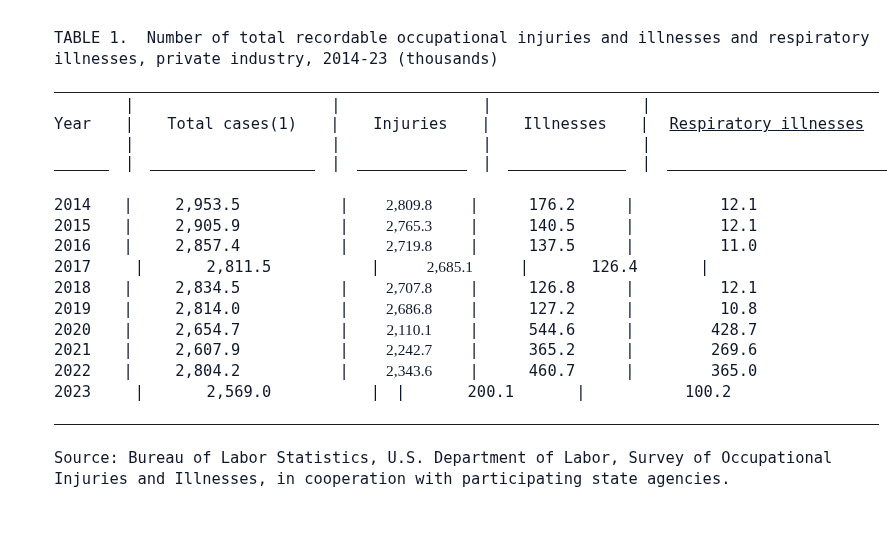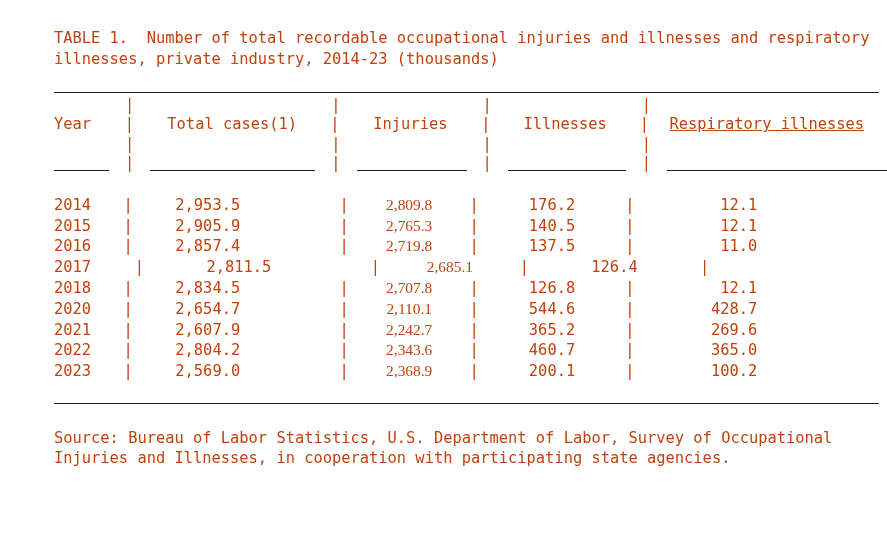--- a/index.html
+++ b/index.html
@@ -7,21 +7,21 @@
     padding: 0;
     background: #ffffff;
   }
   .page {
     position: relative;
     width: 887px;
     height: 540px;
     box-sizing: border-box;
     padding: 28px 0 0 54px;
     background: #ffffff;
-    color: #c2410c;
+    color: #0f172a;
     font-family: "DejaVu Sans Mono", "Liberation Mono", monospace;
     font-size: 15.4px;
     line-height: 20.8px;
     overflow: hidden;
   }
   .textblock {
     white-space: pre-wrap;
     width: 89ch;
   }
   
@@ -112,35 +112,38 @@
   </div>
 
   <div class="row data">
     <span class="c1">2017</span><span class="sep"></span><span class="c2">2,811.5</span><span class="sep"></span><span class="c3">2,685.1</span><span class="sep"></span><span class="c4">126.4</span><span class="sep"></span>
   </div>
 
   <div class="row data">
     <span class="c1">2018</span><span class="sep"></span><span class="c2">2,834.5</span><span class="sep"></span><span class="c3">2,707.8</span><span class="sep"></span><span class="c4">126.8</span><span class="sep"></span><span class="c5">12.1</span>
   </div>
 
+  <div class="row data">
+    <span class="c1">2019</span><span class="sep"></span><span class="c2">2,814.0</span><span class="sep"></span><span class="c3">2,686.8</span><span class="sep"></span><span class="c4">127.2</span><span class="sep"></span><span class="c5">10.8</span>
+  </div>
 
   <div class="row data">
     <span class="c1">2020</span><span class="sep"></span><span class="c2">2,654.7</span><span class="sep"></span><span class="c3">2,110.1</span><span class="sep"></span><span class="c4">544.6</span><span class="sep"></span><span class="c5">428.7</span>
   </div>
 
   <div class="row data">
     <span class="c1">2021</span><span class="sep"></span><span class="c2">2,607.9</span><span class="sep"></span><span class="c3">2,242.7</span><span class="sep"></span><span class="c4">365.2</span><span class="sep"></span><span class="c5">269.6</span>
   </div>
 
   <div class="row data">
     <span class="c1">2022</span><span class="sep"></span><span class="c2">2,804.2</span><span class="sep"></span><span class="c3">2,343.6</span><span class="sep"></span><span class="c4">460.7</span><span class="sep"></span><span class="c5">365.0</span>
   </div>
 
   <div class="row data">
-    <span class="c1">2023</span><span class="sep"></span><span class="c2">2,569.0</span><span class="sep"></span><span class="c3">2,368.9</span><span class="sep"></span><span class="c4">200.1</span><span class="sep"></span><span class="c5">100.2</span>
+    <span class="c1">2023</span><span class="sep"></span><span class="c2">2,569.0</span><span class="sep"></span><span class="sep"></span><span class="c4">200.1</span><span class="sep"></span><span class="c5">100.2</span>
   </div>
 </div>
 
   <div class="hrule rule-bottom"></div>
 
 
   <div class="blank"></div>
 
   <div class="textblock source">Source: Bureau of Labor Statistics, U.S. Department of Labor, Survey of Occupational Injuries and Illnesses, in cooperation with participating state agencies.</div>
 

